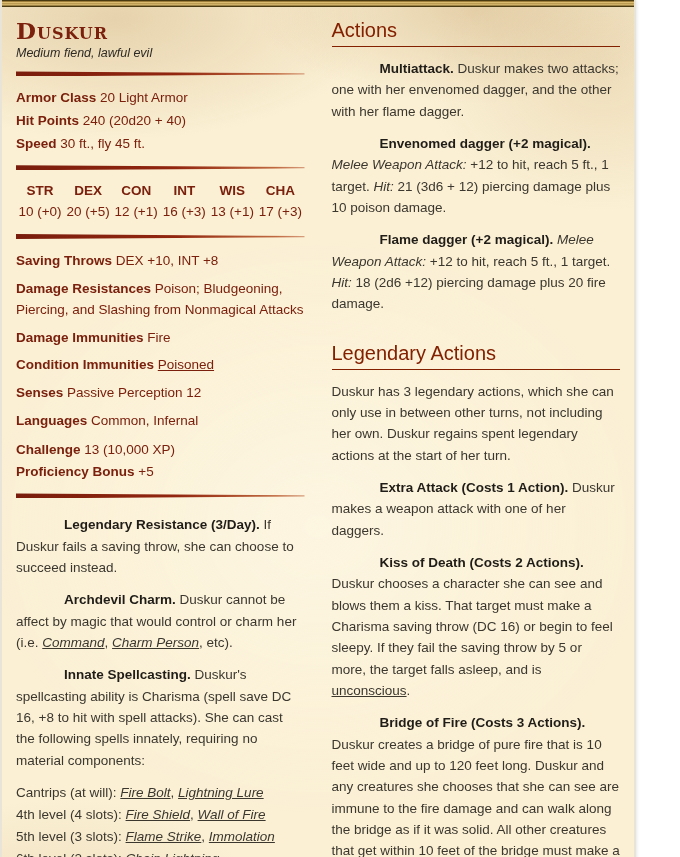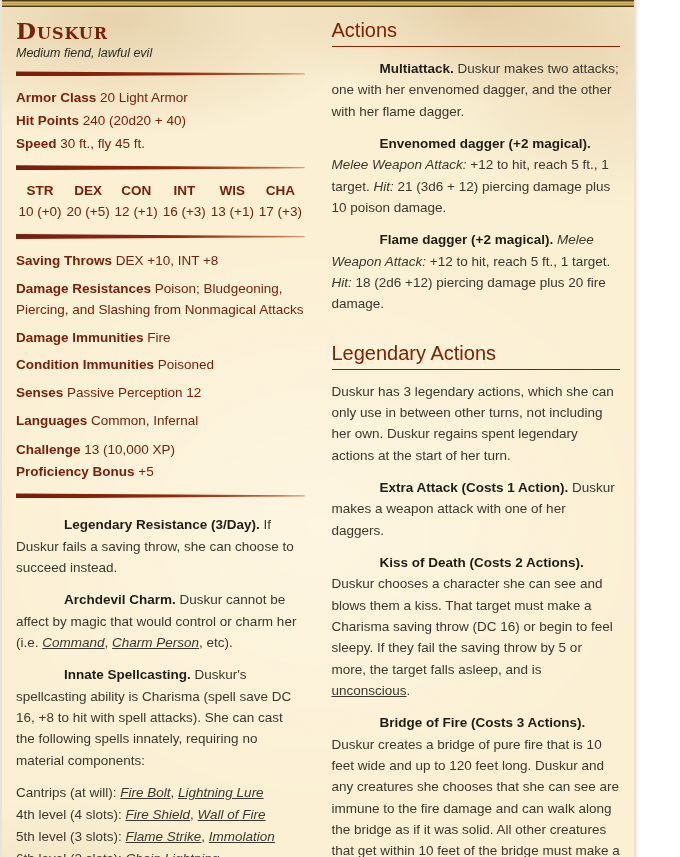--- a/index.html
+++ b/index.html
@@ -101,20 +101,21 @@
   }
   .trait b, .action-para b { color: #201d18; padding-left: 48px; }
   .spell-list {
     font-size: 13.5px;
     line-height: 1.62;
     color: #3b372f;
     margin-top: 9px;
   }
   a.link-red {
     color: #7a200d;
+    text-decoration: underline;
     cursor: pointer;
   }
   a.link-dark {
     color: #3b372f;
     text-decoration: underline;
     cursor: pointer;
   }
   a.link-spell {
     color: #3b372f;
     font-style: italic;

